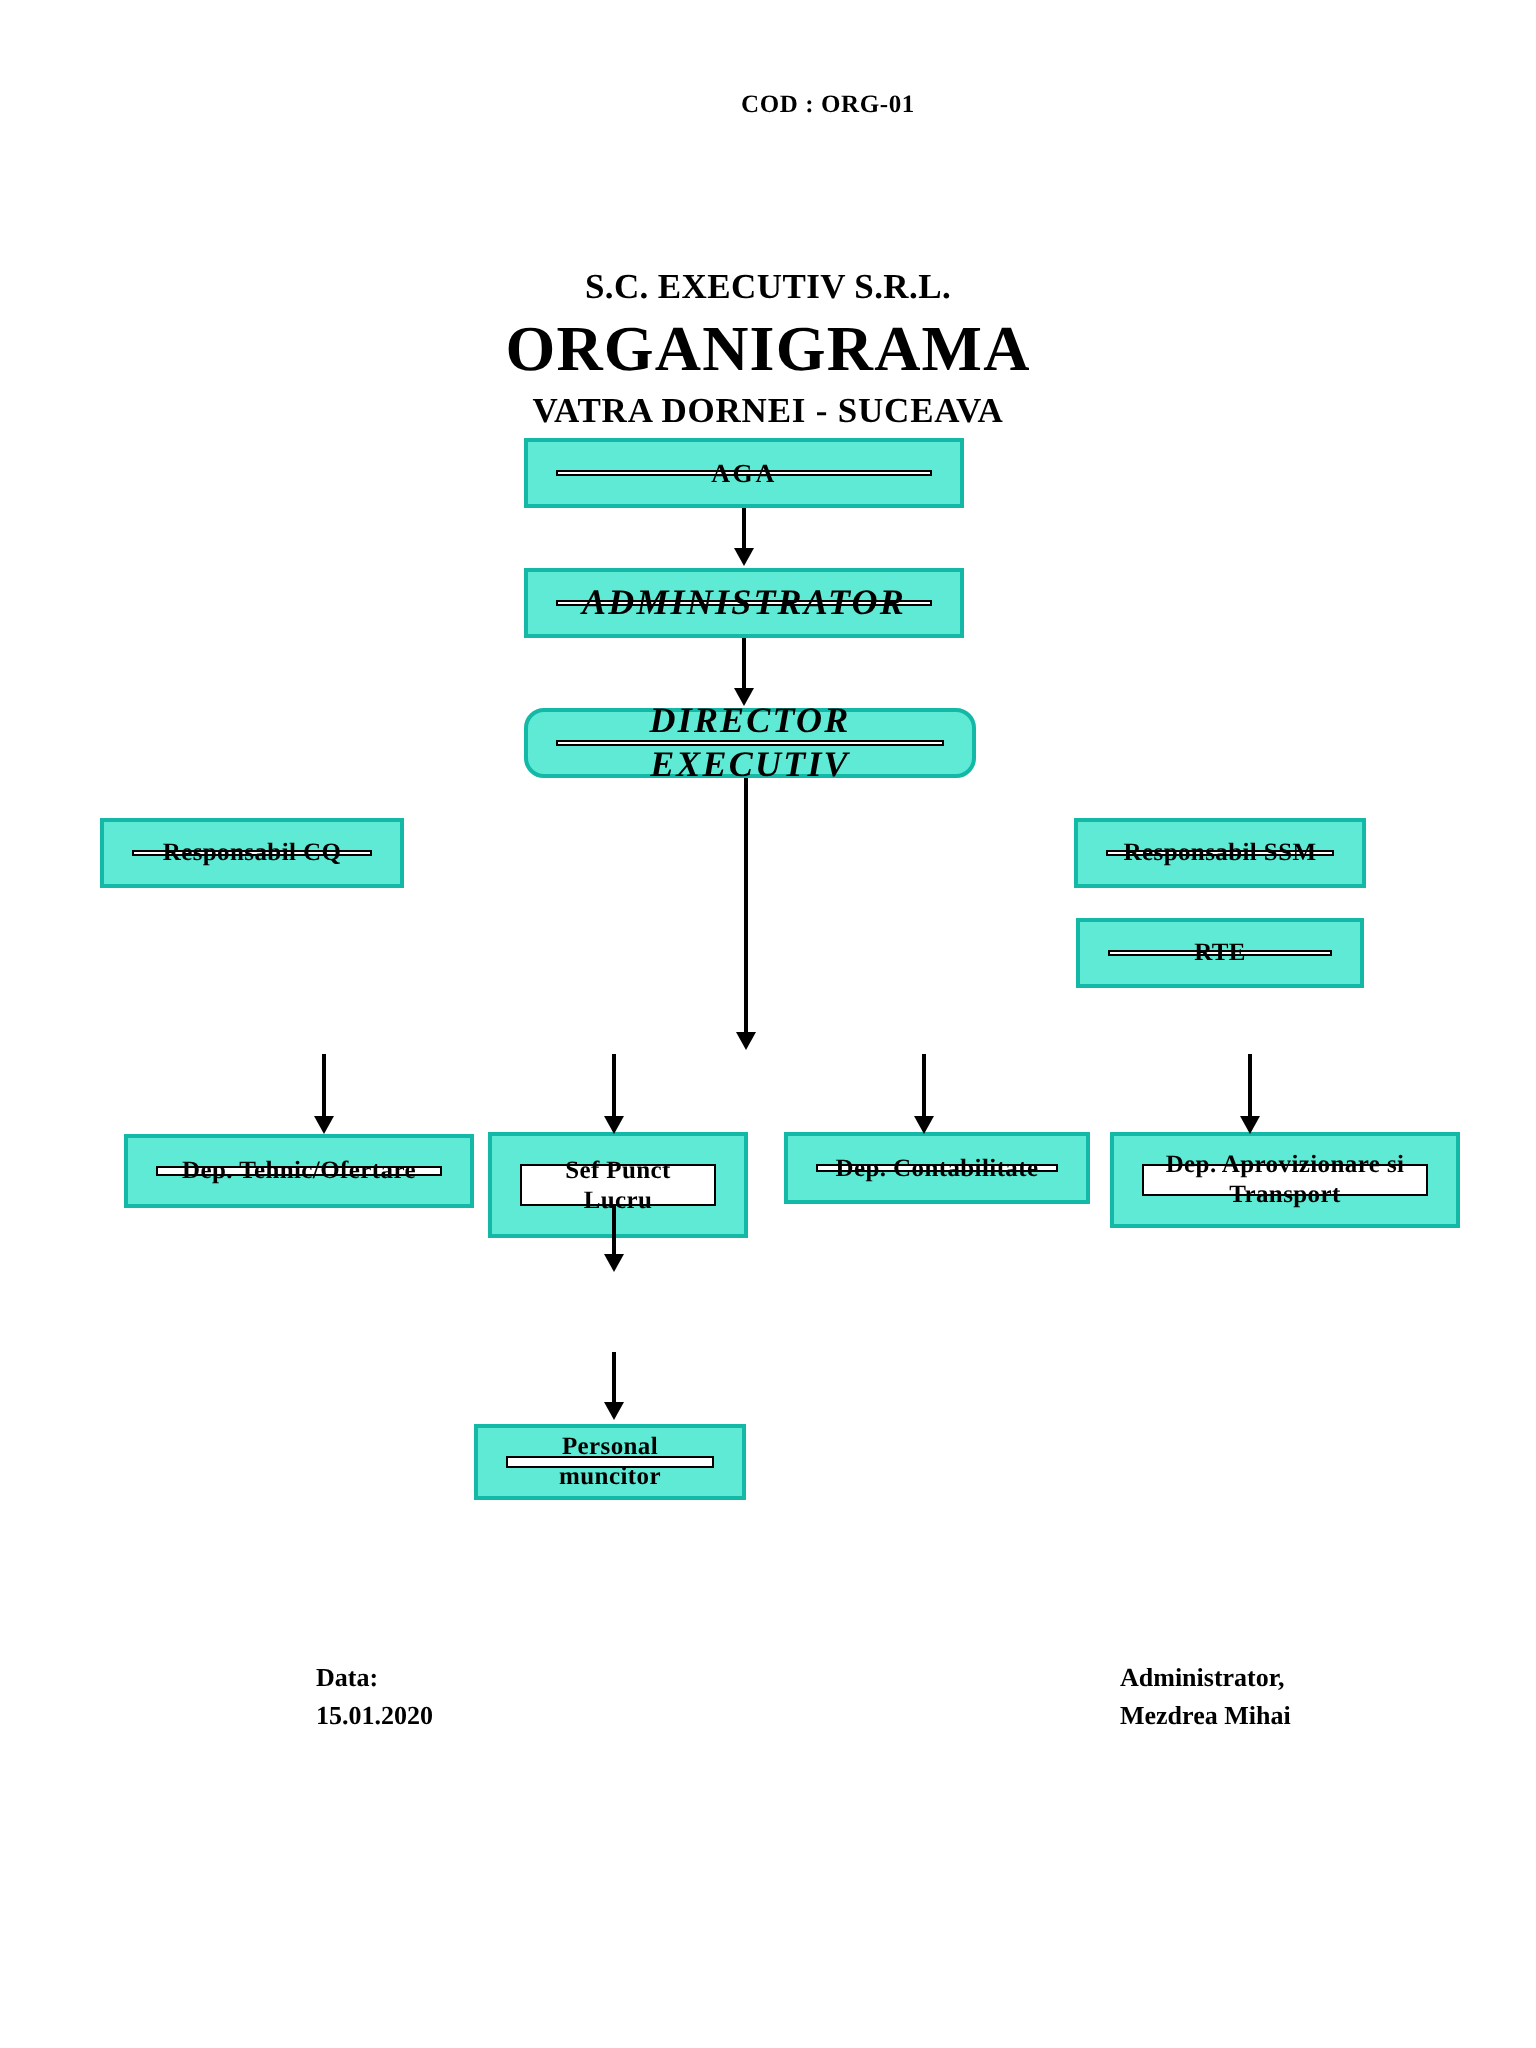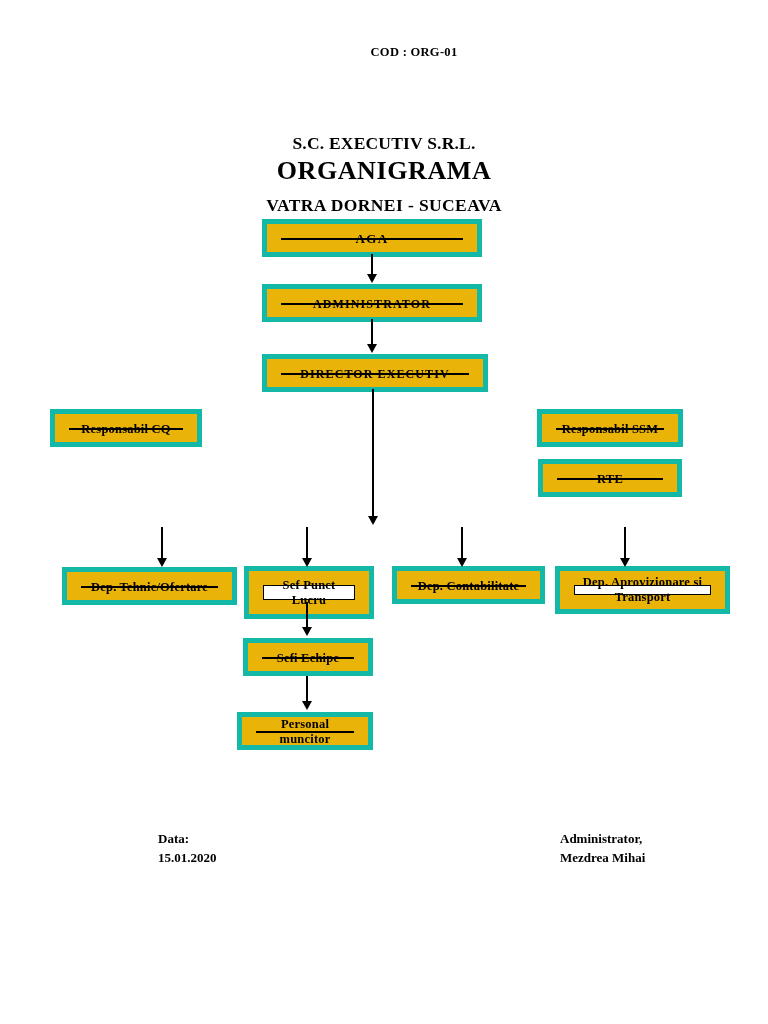--- a/index.html
+++ b/index.html
@@ -42,30 +42,30 @@
     width: 768px;
     text-align: center;
     font-size: 17.5px;
     letter-spacing: 0.2px;
   }
   #company-block .line2 { letter-spacing: 0.4px; }
   #doc-title {
     left: 0; top: 156px;
     width: 768px;
     text-align: center;
-    font-size: 26px;
+    font-size: 32px;
     letter-spacing: 0.6px;
   }
 
   
   .node {
     position: absolute;
     box-sizing: border-box;
-    background: #eab308;
-    border: 5px solid #14b8a6;
+    background: #5eead4;
+    border: 2px solid #14b8a6;
     padding: 14px;
   }
   .node .inner {
     width: 100%;
     height: 100%;
     box-sizing: border-box;
     border: 1.6px solid #000000;
     background: #ffffff;
     display: flex;
     align-items: center;
@@ -74,22 +74,23 @@
   }
   .node .label {
     font-weight: bold;
     font-size: 12.5px;
     line-height: 1.18;
     letter-spacing: 0.2px;
     white-space: pre-line;
     padding: 0 4px;
   }
   .node.wide-caps .label {
-    font-size: 12px;
+    font-size: 18px;
     letter-spacing: 1.1px;
+    font-style: italic;
   }
   .node.title-caps .label {
     font-size: 13px;
     letter-spacing: 1.3px;
   }
 
   
   .vline {
     position: absolute;
     width: 2px;
@@ -134,21 +135,21 @@
       <span class="label">AGA</span>
     </div>
   </div>
 
   <div class="node wide-caps" style="left:262px; top:284px; width:220px; height:35px;">
     <div class="inner">
       <span class="label">ADMINISTRATOR</span>
     </div>
   </div>
 
-  <div class="node wide-caps" style="left:262px; top:354px; width:226px; height:35px;">
+  <div class="node wide-caps" style="left:262px; top:354px; width:226px; height:35px;border-radius:10px;">
     <div class="inner">
       <span class="label">DIRECTOR EXECUTIV</span>
     </div>
   </div>
 
   <div class="node" style="left:50px; top:409px; width:152px; height:35px;">
     <div class="inner">
       <span class="label">Responsabil CQ</span>
     </div>
   </div>
@@ -183,25 +184,20 @@
     </div>
   </div>
 
   <div class="node" style="left:555px; top:566px; width:175px; height:48px;">
     <div class="inner">
       <span class="label">Dep. Aprovizionare si
 Transport</span>
     </div>
   </div>
 
-  <div class="node" style="left:243px; top:638px; width:130px; height:38px;">
-    <div class="inner">
-      <span class="label">Sefi  Echipe</span>
-    </div>
-  </div>
 
   <div class="node" style="left:237px; top:712px; width:136px; height:38px;">
     <div class="inner">
       <span class="label">Personal muncitor</span>
     </div>
   </div>
 
   <div class="vline" style="left:371px; top:254px; height:21px;"></div>
   <div class="arrowhead" style="left:367px; top:274px;"></div>
 

